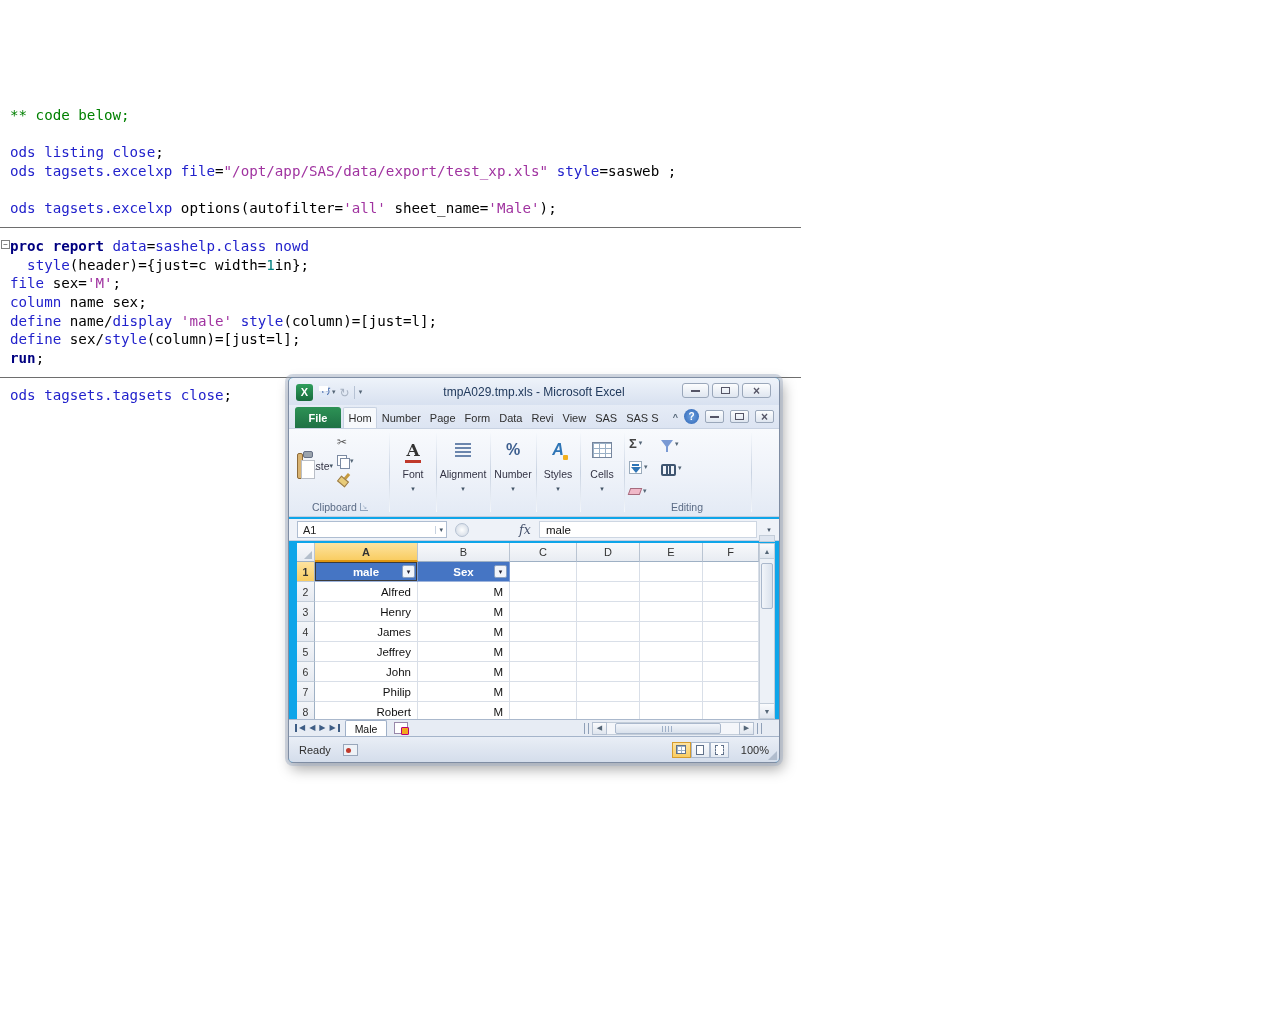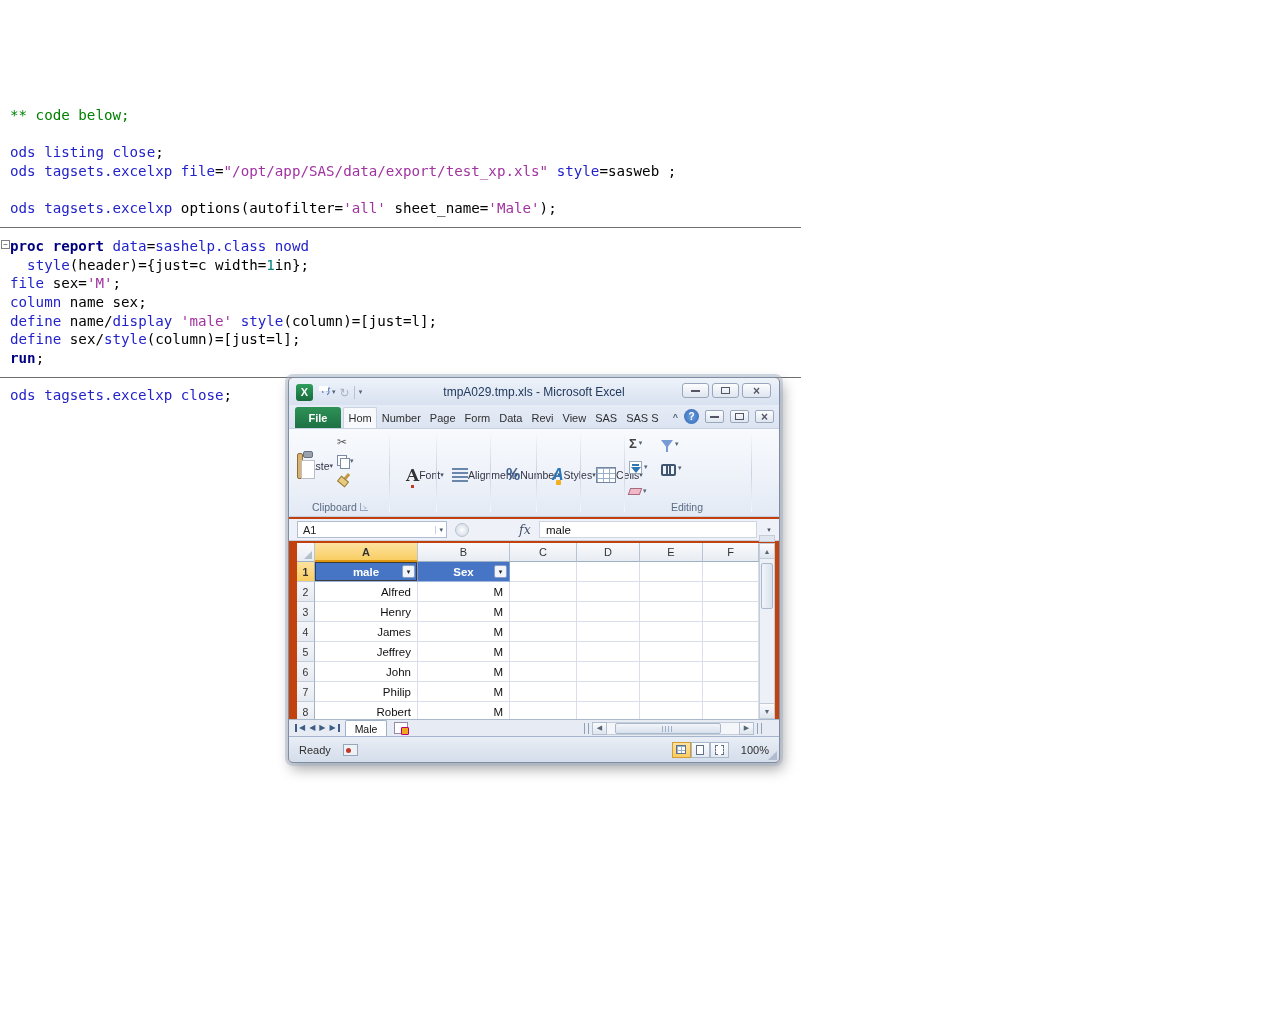--- a/index.html
+++ b/index.html
@@ -9,21 +9,21 @@
   #code{position:absolute;left:10px;top:106px;font-family:"DejaVu Sans Mono",monospace;font-size:14.2px;color:#000}
   .code-line{height:18.7px;line-height:18.7px;white-space:pre}
   .code-div{height:18.7px;position:relative}
   .code-div::after{content:"";position:absolute;left:-10px;top:9px;width:801px;border-top:1px solid #6e6e6e}
   .cmt{color:var(--cmt)} .kw{color:var(--kw)} .str{color:var(--str)}
   .num{color:var(--num)} .pl{color:#000} .bold{color:var(--kwb);font-weight:bold}
   .fold{position:absolute;left:1px;top:240px;width:9px;height:9px;border:1px solid #808080;background:#fff;font-size:8px;line-height:7px;text-align:center;color:#333}
   .fold::before{content:"−"}
 
   
-  .xl{position:absolute;left:288px;top:377px;width:492px;height:386px;background:#c2410c;border:1px solid #7f8da3;border-radius:5px;overflow:hidden;
+  .xl{position:absolute;left:288px;top:377px;width:492px;height:386px;background:#0ea5e9;border:1px solid #7f8da3;border-radius:5px;overflow:hidden;
       box-shadow:0 0 0 3px rgba(165,178,197,.5),3px 6px 14px rgba(0,0,0,.35)}
 
   .xl-titlebar{position:absolute;left:0;top:0;right:0;height:27px;background:linear-gradient(#eef3fa,#d8e1f0)}
   .xl-title{position:absolute;left:0;right:0;top:7px;text-align:center;font-size:12px;color:#20395c}
   .qat{position:absolute;left:7px;top:5px;display:flex;align-items:center;gap:4px}
   .appicon{width:17px;height:17px;border-radius:3px;background:linear-gradient(#2f9e5c,#176b3c);color:#fff;font-weight:bold;font-size:11px;display:flex;align-items:center;justify-content:center}
   .appicon::before{content:"X"}
   .floppy{width:13px;height:13px;background:#2f6fc4;border-radius:2px;position:relative}
   .floppy::before{content:"";position:absolute;left:3px;top:1px;width:7px;height:4px;background:#dfe9f7}
   .floppy::after{content:"";position:absolute;left:2px;bottom:1px;width:9px;height:5px;background:#fff}
@@ -66,21 +66,21 @@
   .mini-col{position:absolute;left:48px;top:6px;display:flex;flex-direction:column;gap:6px;align-items:flex-start}
   .mini-item{display:flex;align-items:center;gap:2px;height:13px}
   .i-cut{font-size:12px;color:#555;line-height:1} .i-cut::before{content:"✂"}
   .copy-icon{width:11px;height:12px;position:relative}
   .copy-icon::before{content:"";position:absolute;left:0;top:0;width:8px;height:9px;background:#fff;border:1px solid #7b8aa2}
   .copy-icon::after{content:"";position:absolute;left:3px;top:3px;width:8px;height:9px;background:#fff;border:1px solid #7b8aa2}
   .fp-icon{width:13px;height:13px;position:relative}
   .fp-icon::before{content:"";position:absolute;left:8px;top:0;width:3px;height:8px;background:#c59a3f;transform:rotate(40deg)}
   .fp-icon::after{content:"";position:absolute;left:1px;bottom:1px;width:8px;height:5px;background:#e8cc7a;border:1px solid #997a4a;transform:rotate(40deg)}
 
-  .bigbtn{position:absolute;top:14px;height:64px;display:flex;flex-direction:row;align-items:center;justify-content:space-between;padding:3px 14px;border:1px solid transparent;border-radius:3px}
+  .bigbtn{position:absolute;top:4px;height:64px;display:flex;flex-direction:column;align-items:center;justify-content:space-between;padding:3px 0;border:1px solid transparent;border-radius:3px}
   .bicon{width:26px;height:26px;display:flex;align-items:center;justify-content:center;position:relative}
   .bicon-font::before{content:"A";font-family:"DejaVu Serif",serif;font-weight:bold;font-size:17px;color:#333}
   .bicon-font::after{content:"";position:absolute;bottom:0;left:5px;right:5px;height:3px;background:#c0392b}
   .bicon-alignment::before{content:"";width:16px;height:14px;background:repeating-linear-gradient(to bottom,#6b86ad 0 2px,transparent 2px 4px)}
   .bicon-number::before{content:"%";font-size:16px;font-weight:bold;color:#3d5f8f}
   .bicon-styles::before{content:"A";font-size:16px;font-weight:bold;color:#2e75b6;font-style:italic}
   .bicon-styles::after{content:"";position:absolute;right:3px;bottom:3px;width:5px;height:5px;background:#f2b01e;border-radius:1px}
   .bicon-cells::before{content:"";width:18px;height:14px;border:1px solid #76869e;background-color:#fff;background-image:linear-gradient(#9ab0c6 1px,transparent 1px),linear-gradient(90deg,#9ab0c6 1px,transparent 1px);background-size:6px 5px}
 
   .edit-item{position:absolute;display:flex;align-items:center;gap:2px;height:16px}
@@ -170,21 +170,21 @@
     <div class="code-line"><span class="kw">ods tagsets.excelxp </span><span class="pl">options(autofilter=</span><span class="str">'all'</span><span class="pl"> sheet_name=</span><span class="str">'Male'</span><span class="pl">);</span></div>
     <div class="code-div"></div>
     <div class="code-line"><span class="bold">proc report </span><span class="kw">data</span><span class="pl">=</span><span class="kw">sashelp.class nowd</span></div>
     <div class="code-line"><span class="pl">  </span><span class="kw">style</span><span class="pl">(header)={just=c width=</span><span class="num">1</span><span class="pl">in};</span></div>
     <div class="code-line"><span class="kw">file </span><span class="pl">sex=</span><span class="str">'M'</span><span class="pl">;</span></div>
     <div class="code-line"><span class="kw">column </span><span class="pl">name sex;</span></div>
     <div class="code-line"><span class="kw">define </span><span class="pl">name/</span><span class="kw">display </span><span class="str">'male' </span><span class="kw">style</span><span class="pl">(column)=[just=l];</span></div>
     <div class="code-line"><span class="kw">define </span><span class="pl">sex/</span><span class="kw">style</span><span class="pl">(column)=[just=l];</span></div>
     <div class="code-line"><span class="bold">run</span><span class="pl">;</span></div>
     <div class="code-div"></div>
-    <div class="code-line"><span class="kw">ods tagsets.excelxp close</span><span class="pl">;</span></div>
+    <div class="code-line"><span class="kw">ods tagsets.tagsets close</span><span class="pl">;</span></div>
   </div>
 <div class="fold"></div>
 
 <div class="xl">
 
   <div class="xl-titlebar">
     <div class="qat">
       <span class="appicon"></span>
       <span><span class="floppy"></span></span>
       <span style="display:flex;align-items:center;gap:1px">

